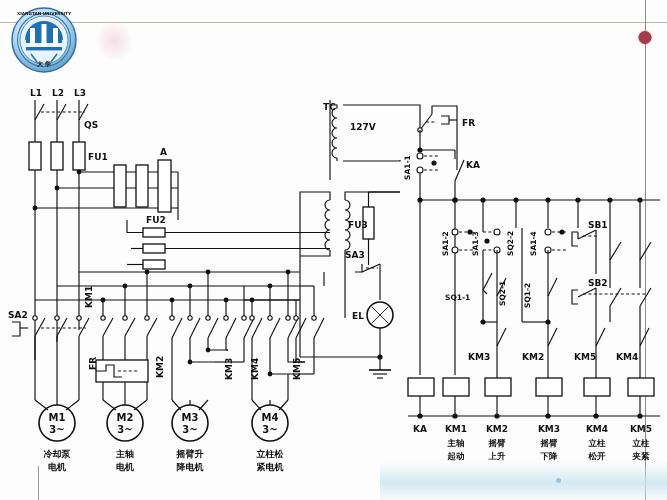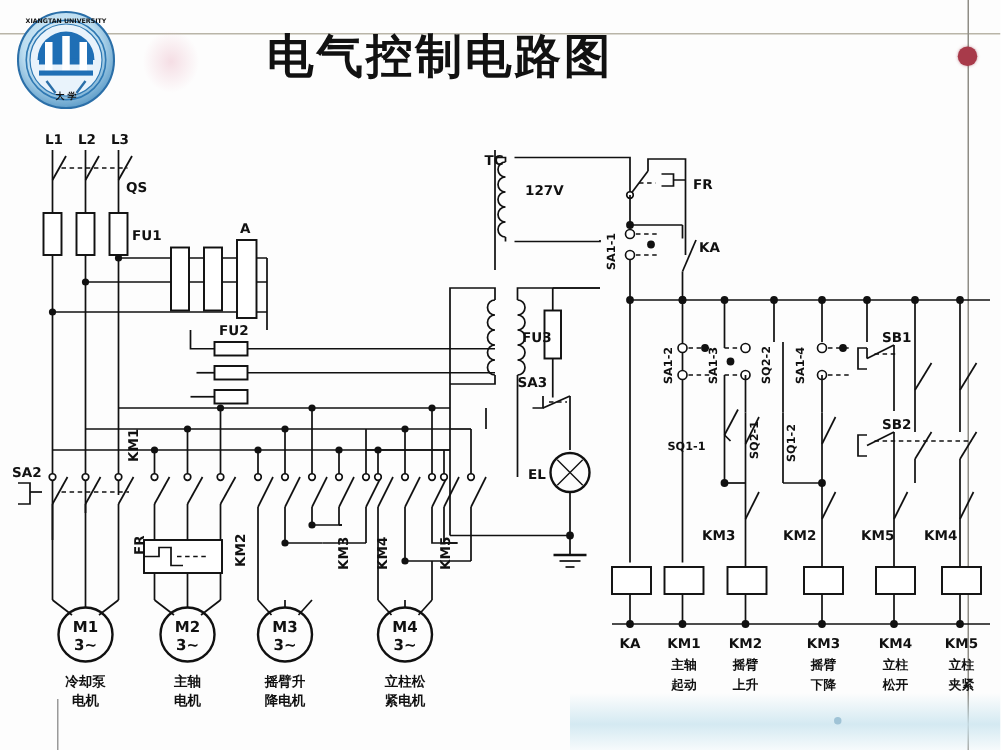--- a/index.html
+++ b/index.html
@@ -76,21 +76,20 @@
     <rect x="34.5" y="18" width="5" height="24" fill="#ffffff"></rect>
     <rect x="46" y="22" width="5" height="20" fill="#ffffff"></rect>
     <rect x="19" y="41" width="36" height="3.4" fill="#1f6fb5"></rect>
     <path d="M24 48 l6 8 M50 48 l-6 8" stroke="#2b6fa8" stroke-width="1.6" fill="none"></path>
     <text x="37" y="60" font-size="6" fill="#2b6fa8" text-anchor="middle" font-weight="700">大  学</text>
     <g fill="#2b6fa8" font-size="4.2" font-weight="700">
       <text x="37" y="9" text-anchor="middle">XIANGTAN  UNIVERSITY</text>
     </g>
   </svg>
 
-  <div class="title">电气控制电路图</div>
 
   <svg id="diagram" viewBox="0 0 667 440">
 
     <g>
       <text class="lbl" x="30" y="36">L1</text>
       <text class="lbl" x="52" y="36">L2</text>
       <text class="lbl" x="74" y="36">L3</text>
     </g>
 
     <g>

